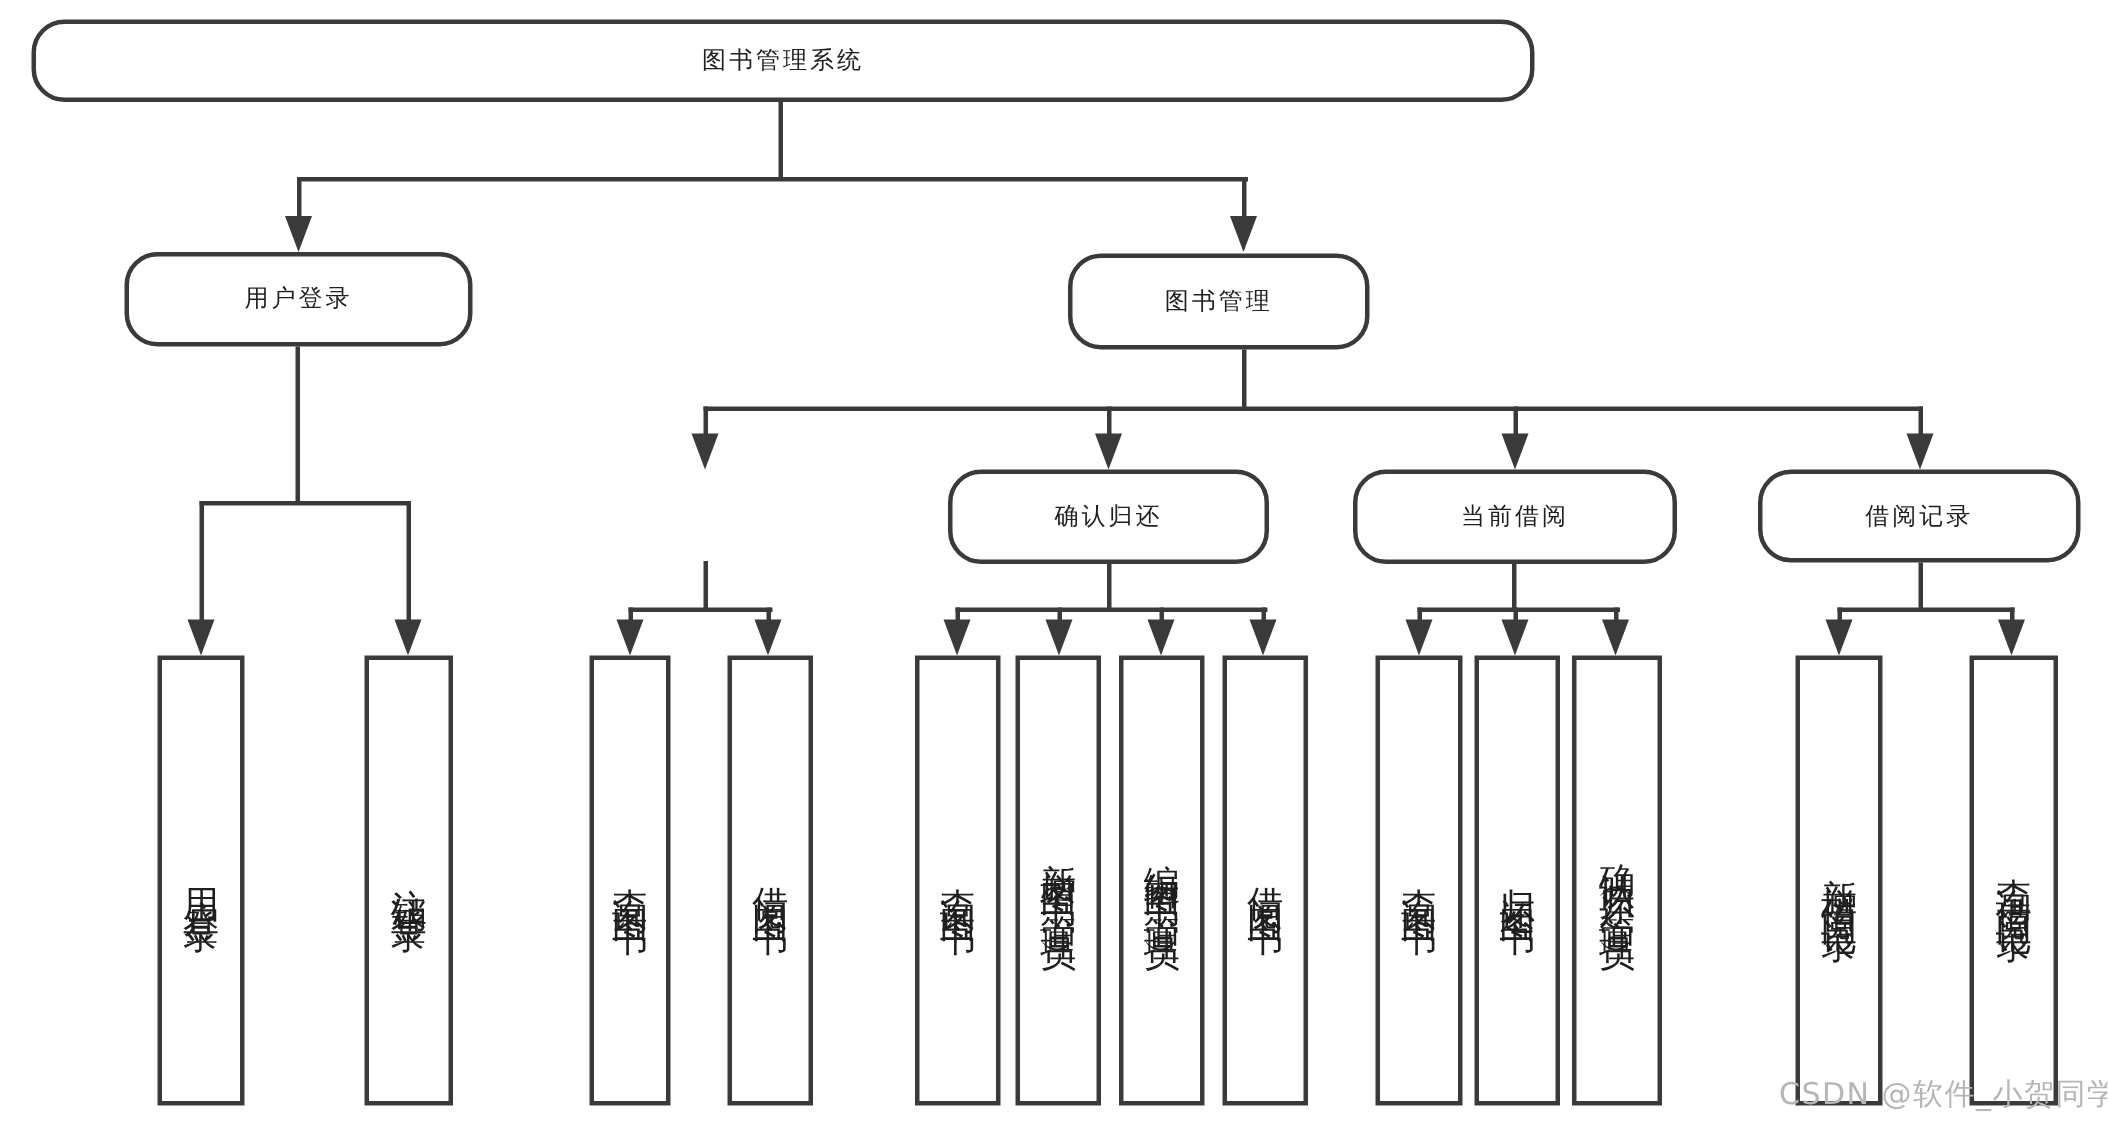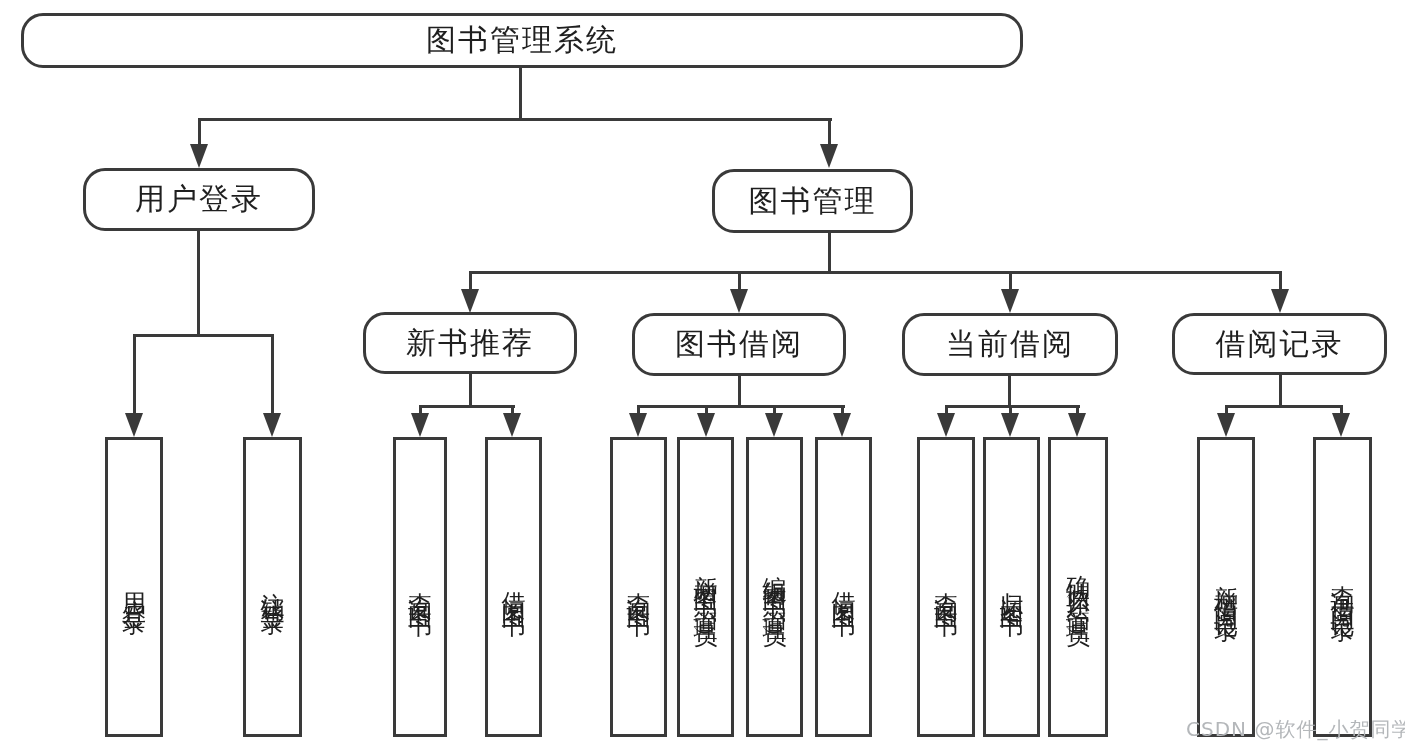--- a/index.html
+++ b/index.html
@@ -15,21 +15,21 @@
     position: absolute;
     box-sizing: border-box;
     background: #ffffff;
     border: 3px solid var(--line, #3a3a3a);
     color: var(--text, #1f1f1f);
     display: flex;
     align-items: center;
     justify-content: center;
   }
   .node.h {
-    font-size: 30px;
+    font-size: 16px;
     letter-spacing: 2px;
     white-space: nowrap;
     border-radius: 22px;
   }
   .node.v {
     writing-mode: vertical-rl;
     text-orientation: mixed;
     font-size: 24px;
     letter-spacing: 7px;
     line-height: 1;
@@ -85,22 +85,21 @@
   <div class="ln" style="left:469px; top:271px; width:813px; height:3px"></div>
   <div class="ln" style="left:469px; top:271px; width:3px; height:20px"></div>
   <div class="ah" style="left:461px; top:289px"></div>
   <div class="ln" style="left:738px; top:271px; width:3px; height:20px"></div>
   <div class="ah" style="left:730px; top:289px"></div>
   <div class="ln" style="left:1009px; top:271px; width:3px; height:20px"></div>
   <div class="ah" style="left:1001px; top:289px"></div>
   <div class="ln" style="left:1279px; top:271px; width:3px; height:20px"></div>
   <div class="ah" style="left:1271px; top:289px"></div>
 
-  <div class="node h" style="left:363px; top:312px; width:214px; height:62px">新书推荐</div>
-  <div class="node h" style="left:632px; top:313px; width:214px; height:63px">图书借阅</div>
+  <div class="node h" style="left:632px; top:313px; width:214px; height:63px">确认归还</div>
   <div class="node h" style="left:902px; top:313px; width:216px; height:63px">当前借阅</div>
   <div class="node h" style="left:1172px; top:313px; width:215px; height:62px">借阅记录</div>
 
   <div class="ln" style="left:469px; top:374px; width:3px; height:34px"></div>
   <div class="ln" style="left:419px; top:405px; width:96px; height:3px"></div>
   <div class="ln" style="left:419px; top:405px; width:3px; height:12px"></div>
   <div class="ah" style="left:411px; top:413px"></div>
   <div class="ln" style="left:511px; top:405px; width:3px; height:12px"></div>
   <div class="ah" style="left:503px; top:413px"></div>
 

